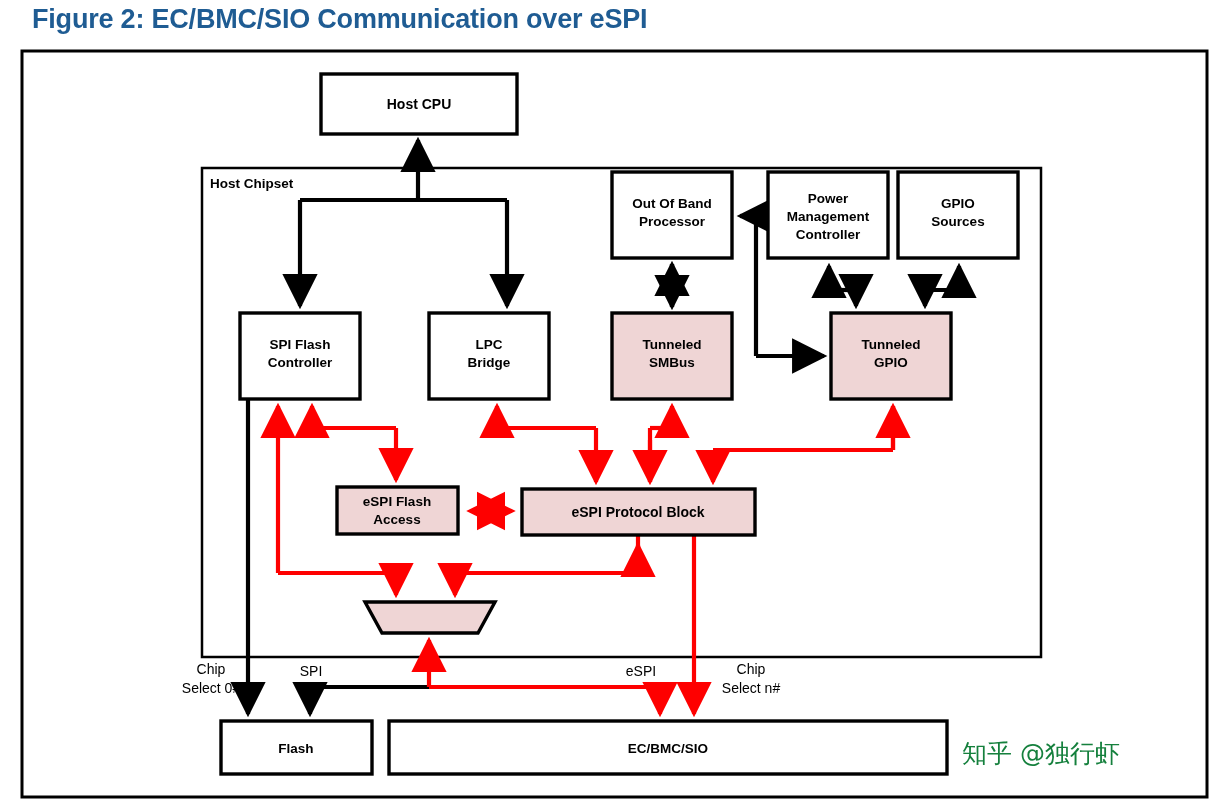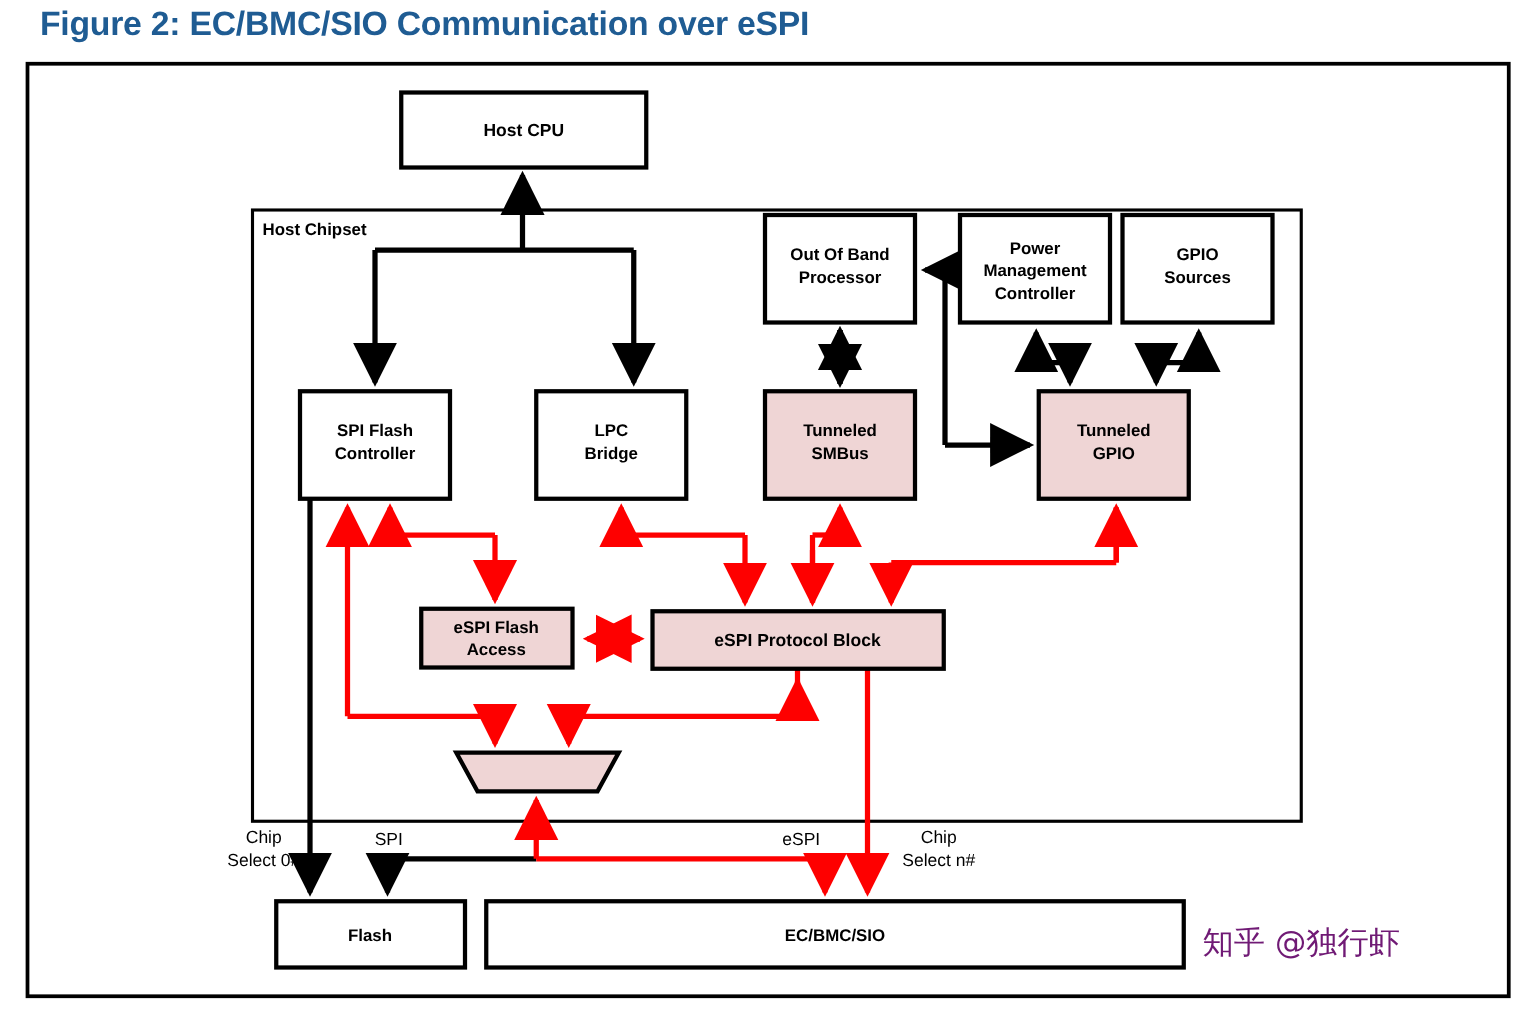--- a/index.html
+++ b/index.html
@@ -10,21 +10,21 @@
     letter-spacing:-0.2px;white-space:nowrap;margin-left:10px;
   }
   #diagram-frame{position:absolute;left:0;top:0;width:1228px;height:809px;}
   .blk-label{font-family:"Liberation Sans",sans-serif;font-weight:bold;fill:#000;text-anchor:middle;}
   .blk-label.s13{font-size:13.5px;}
   .blk-label.s14{font-size:14px;}
   .sig-label{font-family:"Liberation Sans",sans-serif;font-weight:normal;fill:#000;font-size:14px;text-anchor:middle;}
   .chipset-label{font-family:"Liberation Sans",sans-serif;font-weight:bold;fill:#000;font-size:13.5px;text-anchor:start;}
   #watermark{
     position:absolute;left:962px;top:737px;
-    font-size:25px;color:#701a75;font-family:"DejaVu Sans",sans-serif;
+    font-size:25px;color:#15803d;font-family:"DejaVu Sans",sans-serif;
     white-space:nowrap;user-select:none;
   }
 </style>
 </head>
 <body>
 
 <div id="figure-title">Figure 2: EC/BMC/SIO Communication over eSPI</div>
 
 <svg id="diagram-frame" viewBox="0 0 1228 809" width="1228" height="809" xmlns="http://www.w3.org/2000/svg">
 

